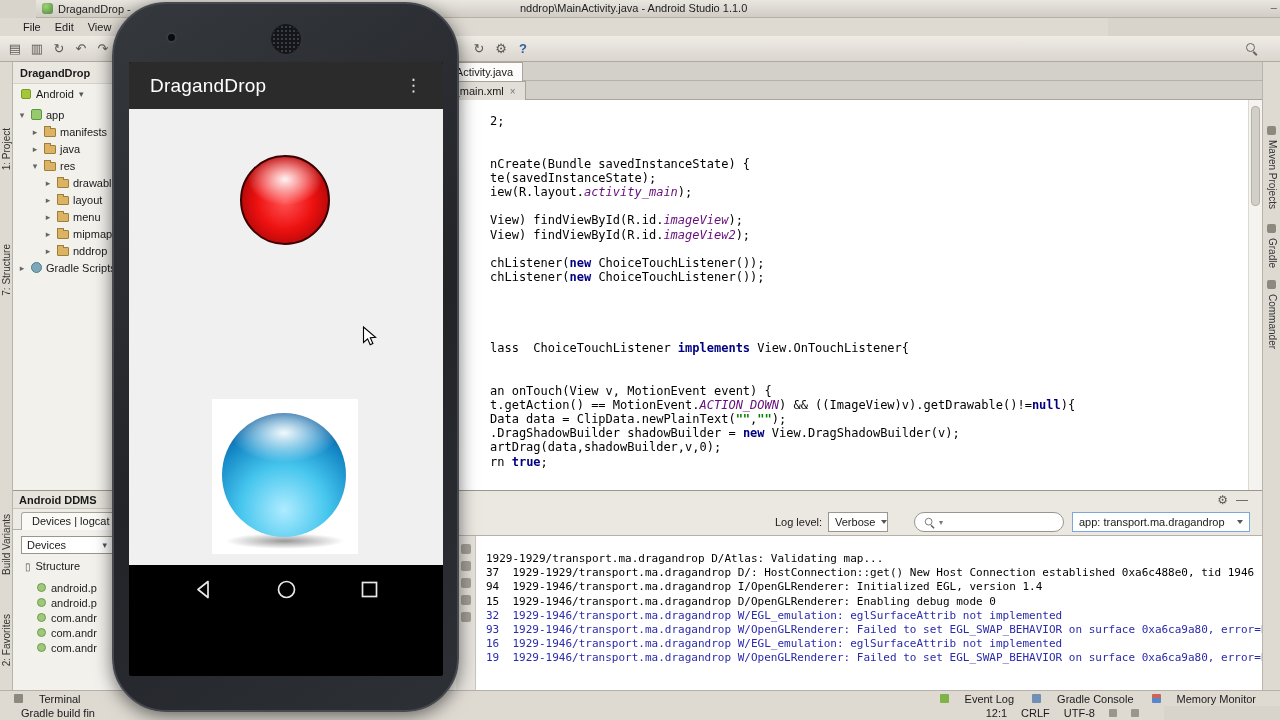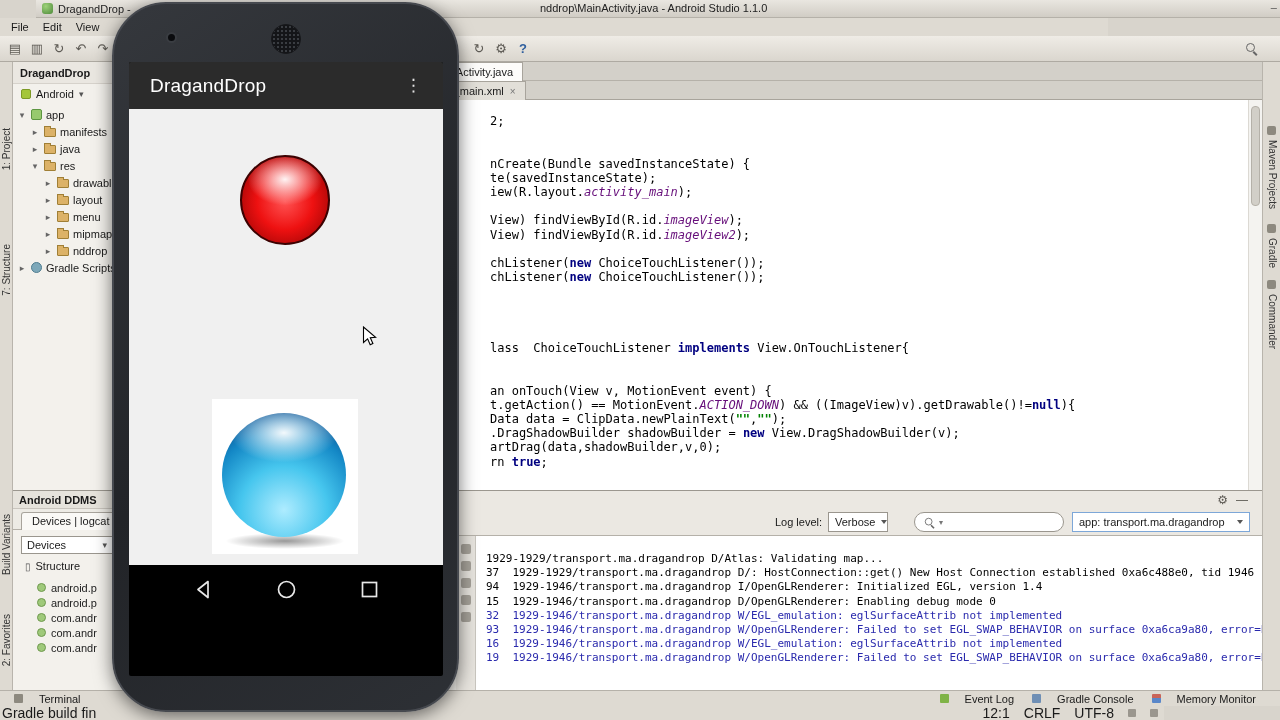--- a/index.html
+++ b/index.html
@@ -4,24 +4,24 @@
 <style>
 *{margin:0;padding:0;box-sizing:border-box;}
 html,body{width:1280px;height:720px;overflow:hidden;}
 body{font-family:"Liberation Sans",sans-serif;font-size:11px;color:#1a1a1a;background:#d8d4cc;}
 #stage{position:absolute;left:0;top:0;width:1280px;height:720px;overflow:hidden;background:#d8d4cc;}
 
 
 .titlebar{position:absolute;left:0;top:0;width:1280px;height:18px;background:linear-gradient(#e9e6e0,#d1cdc5);border-bottom:1px solid #b5b1a9;display:flex;align-items:center;padding:0 6px;gap:5px;margin-left:36px;}
 .app-ico{width:11px;height:11px;border-radius:3px;background:radial-gradient(circle at 35% 30%,#9fd27a,#4d8a3a);flex:none;}
 .title-text{color:#222;}
-.title-right{position:absolute;left:504px;top:2px;color:#222;white-space:nowrap;}
+.title-right{position:absolute;left:484px;top:2px;color:#222;white-space:nowrap;}
 .win-btns{position:absolute;right:8px;top:1px;display:flex;gap:9px;color:#555;font-size:11px;}
 .win-btns span{cursor:default;}
-.menubar{position:absolute;left:0;top:18px;width:1108px;height:18px;display:flex;align-items:center;padding:0 4px;background:#dedad2;}
+.menubar{position:absolute;left:0;top:18px;width:1108px;height:18px;display:flex;align-items:center;padding:0 16px;background:#dedad2;}
 .menu-item{padding:1px 7px;}
 .toolbar{position:absolute;left:0;top:36px;width:1280px;height:26px;background:linear-gradient(#efece6,#dad6ce);border-bottom:1px solid #aeaaa2;display:flex;align-items:center;padding-left:4px;}
 .tb-ico{width:20px;height:18px;margin:0 1px;color:#5d5a54;font-size:13px;line-height:18px;text-align:center;}
 .tb-ico.run{color:#3e8e41;}
 .tb-mid{position:absolute;left:468px;display:flex;align-items:center;}
 .tb-ico.help{color:#2f5f9e;font-weight:bold;}
 .mag-wrap{position:absolute;right:22px;top:6px;}
 .mag{width:13px;height:13px;position:relative;display:inline-block;}
 .mag::before{content:"";position:absolute;left:1px;top:1px;width:7px;height:7px;border:1.5px solid #666;border-radius:50%;}
 .mag::after{content:"";position:absolute;left:9px;top:9px;width:5px;height:1.5px;background:#666;transform:rotate(45deg);transform-origin:0 0;}
@@ -100,21 +100,21 @@
 
 
 .bottom-tabs{position:absolute;left:0;top:690px;width:1280px;height:16px;background:#dedad2;border-top:1px solid #b5b1a9;display:flex;align-items:center;}
 .bt-left{display:flex;align-items:center;gap:5px;margin-left:14px;}
 .bt-right{margin-left:auto;display:flex;align-items:center;gap:18px;margin-right:24px;}
 .bt-item{display:flex;align-items:center;gap:16px;}
 .mini-ico{width:9px;height:9px;background:#8d897f;border-radius:1px;flex:none;}
 .mini-ico.green{background:#7fb347;}
 .mini-ico.blue{background:#6f8fb5;}
 .mini-ico.chart{background:linear-gradient(#c9655a 50%,#5a87c9 50%);}
-.statusbar{position:absolute;left:0;top:706px;width:1164px;height:14px;background:#dedad2;display:flex;align-items:center;font-size:14px;padding:0 2px;}
+.statusbar{position:absolute;left:0;top:706px;width:1164px;height:14px;background:#dedad2;display:flex;align-items:center;font-size:11px;padding:0 21px;}
 .sb-right{margin-left:auto;display:flex;gap:14px;align-items:center;margin-right:4px;}
 .sb-sq{width:8px;height:8px;background:#9a968e;border-radius:1px;}
 
 
 .phone{position:absolute;left:112px;top:2px;width:347px;height:710px;background:linear-gradient(145deg,#35383d,#222428 55%,#2d3035);border:2px solid #46494f;border-radius:54px;box-shadow:0 4px 18px rgba(0,0,0,.55);z-index:20;}
 .camera{position:absolute;left:52px;top:28px;width:11px;height:11px;border-radius:50%;background:#0a0b0e;border:2px solid #3a3d42;}
 .speaker{position:absolute;left:50%;top:20px;transform:translateX(-50%);width:30px;height:30px;border-radius:50%;background-color:#141518;background-image:radial-gradient(#3a3d42 1px,transparent 1.3px);background-size:4px 4px;border:1px solid #17181b;}
 .screen{position:absolute;left:15px;top:58px;width:314px;height:614px;background:#000;overflow:hidden;border-radius:2px;}
 .sbar{height:22px;background:#000;display:flex;align-items:center;justify-content:flex-end;gap:6px;padding:0 9px;}
 .sig{width:0;height:0;border-left:10px solid transparent;border-bottom:10px solid #dadada;}

